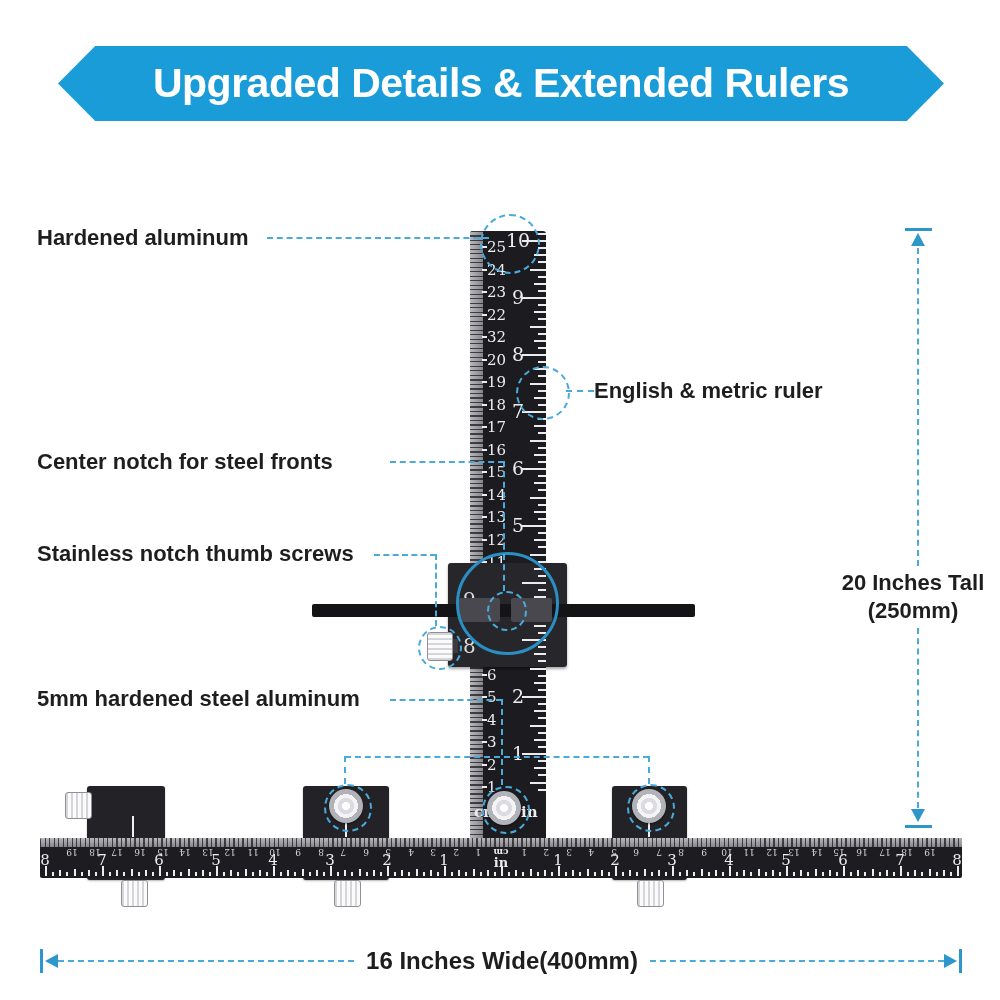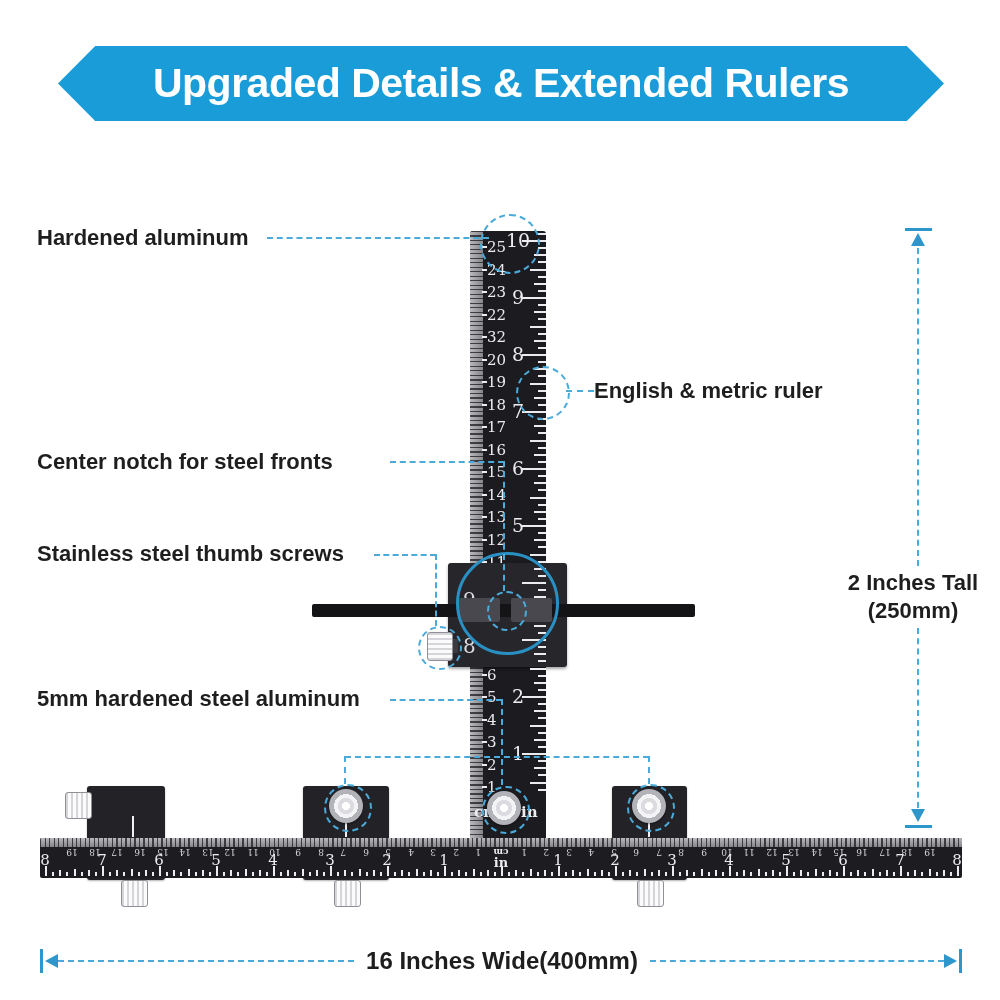--- a/index.html
+++ b/index.html
@@ -91,25 +91,25 @@
 
 <div id="stage">
 
   <div id="banner">
     <span>Upgraded Details &amp; Extended Rulers</span>
   </div>
 
   <div class="lbl" style="left:594px;top:378px">English &amp; metric ruler</div>
   <div class="lbl" style="left:37px;top:225px">Hardened aluminum</div>
   <div class="lbl" style="left:37px;top:449px">Center notch for steel fronts</div>
-  <div class="lbl" style="left:37px;top:541px">Stainless steel thumb screws</div>
+  <div class="lbl" style="left:37px;top:541px">Stainless notch thumb screws</div>
   <div class="lbl" style="left:37px;top:686px">5mm hardened steel aluminum</div>
 
   <div class="lbl" id="dim-height">
-    <div>2 Inches Tall</div>
+    <div>20 Inches Tall</div>
     <div>(250mm)</div>
   </div>
   <div class="lbl" id="dim-width">16 Inches Wide(400mm)</div>
 
   <div id="vruler">
     <div id="v-strip"></div>
     <div id="v-cm">
         <div class="vcm-num" style="top: 7px;">25</div>
         <div class="vcm-dash" style="top: 15px;"></div>
         <div class="vcm-num" style="top: 29.5px;">24</div>

